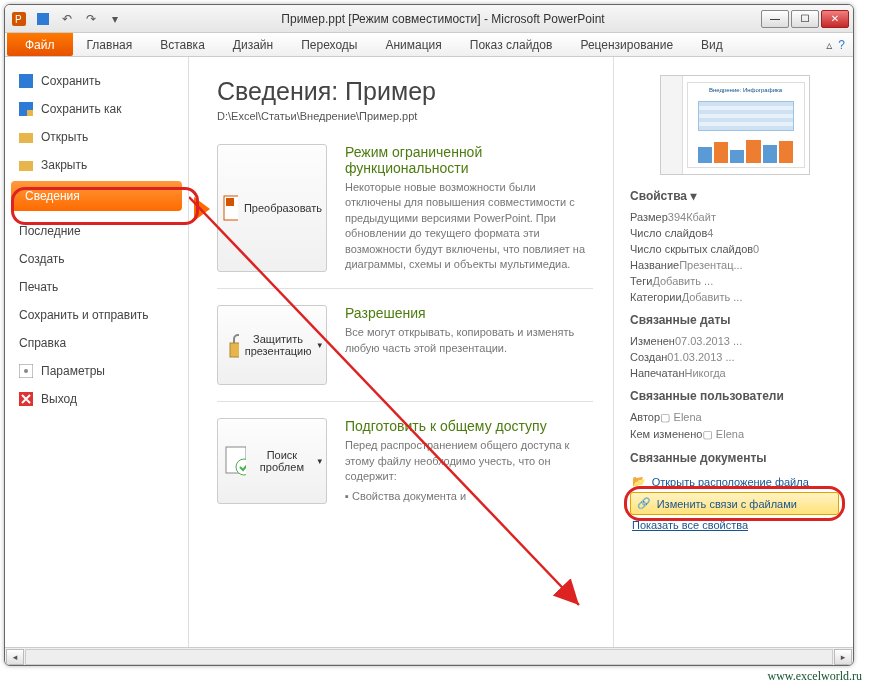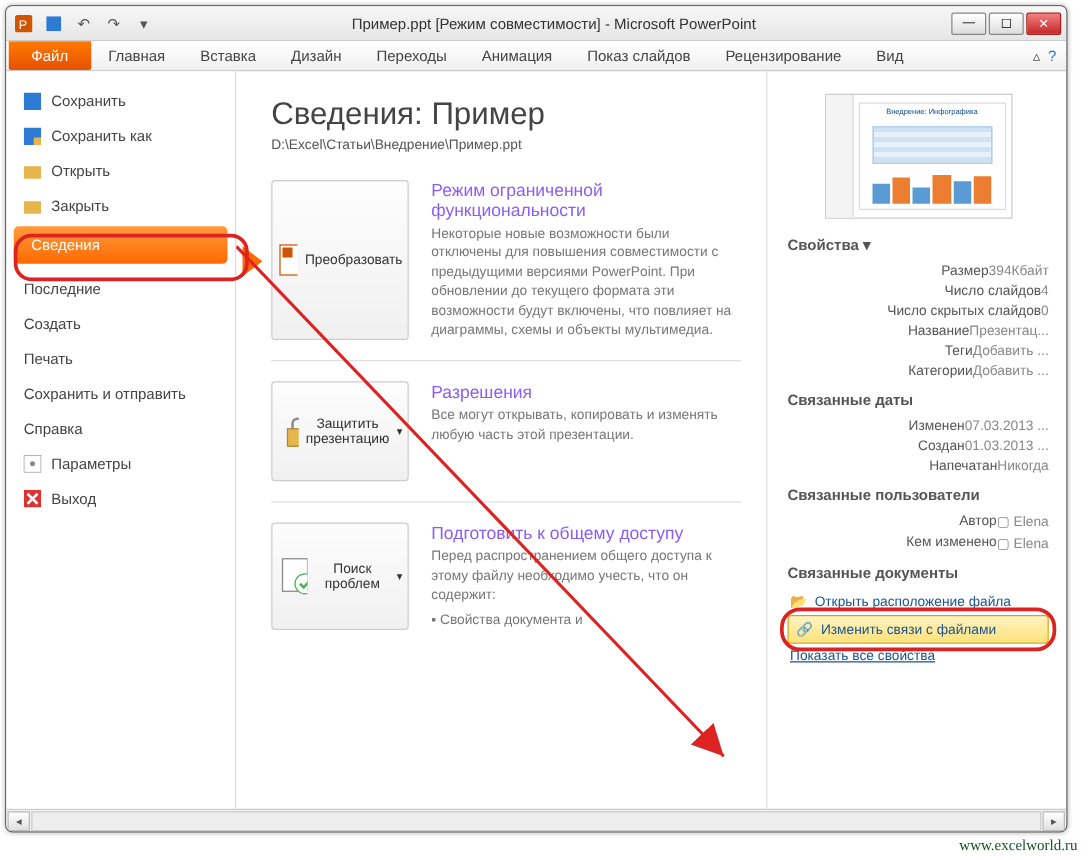--- a/index.html
+++ b/index.html
@@ -37,34 +37,34 @@
   .side-icon { width:14px; height:14px; display:inline-block; }
 
   .main { flex:1; padding: 20px 20px 10px 28px; overflow:auto; position:relative; }
   .main h1 { font-size: 25px; font-weight: normal; color:#444; margin-bottom:4px; }
   .path { font-size: 11px; color:#555; margin-bottom: 22px; }
 
   .section { display:flex; gap:18px; border-bottom:1px solid #e0e0e0; padding-bottom:16px; margin-bottom:16px; }
   .big-btn { width:110px; min-height:80px; border:1px solid #ccc; border-radius:3px; background:linear-gradient(#fdfdfd,#f0f0f0); display:flex; flex-direction:row; align-items:center; justify-content:center; gap:6px; font-size:11px; color:#333; padding:8px 4px; text-align:center; }
   .big-btn .bicon { width:32px; height:32px; }
   .sec-body { flex:1; }
-  .sec-title { font-size:14px; color:#8b5cf6; margin-bottom:4px; }
+  .sec-title { font-size:14px; color:#4d7c0f; margin-bottom:4px; }
   .sec-text { font-size:11px; color:#777; line-height:1.4; }
 
   .rightpane { width:240px; border-left:1px solid #e0e0e0; padding: 18px 14px 10px 16px; font-size:11px; color:#555; overflow:auto; position:relative; }
   .thumb { width: 150px; height:100px; border:1px solid #ccc; margin: 0 auto 14px; background:#fff; position:relative; }
   .thumb-sidebar { position:absolute; left:0; top:0; bottom:0; width:22px; background:#f4f4f4; border-right:1px solid #ddd; }
   .thumb-slide { position:absolute; left:26px; right:4px; top:6px; bottom:6px; border:1px solid #ddd; background:#fff; }
   .thumb-title { position:absolute; top:4px; left:6px; right:6px; height:10px; font-size:6px; color:#0a4d8c; text-align:center; }
   .thumb-table { position:absolute; top:18px; left:10px; right:10px; height:30px; background:repeating-linear-gradient(#cfe2f3,#cfe2f3 4px,#e8f0fa 4px,#e8f0fa 8px); border:1px solid #9cc2e5; }
   .thumb-chart { position:absolute; bottom:4px; left:10px; right:10px; height:26px; display:flex; align-items:flex-end; gap:2px; }
   .thumb-chart span { flex:1; background:#5b9bd5; }
 
   .prop-head { font-size:12px; color:#555; margin:8px 0 6px; font-weight:bold; }
-  .prop-row { display:flex; justify-content:flex-end; padding:2px 0; }
+  .prop-row { display:flex; justify-content:flex-start; padding:2px 0; }
   .prop-row .v { color:#888; }
   .link-item { display:flex; align-items:center; gap:6px; padding:4px 2px; color:#1a5490; }
   .link-item.hl { background:linear-gradient(#fff3c4,#ffe27a); border:1px solid #dba500; border-radius:3px; padding:4px 6px; }
   .link-underline { text-decoration:underline; color:#1a5490; }
   .edit-highlight { position:absolute; border:3px solid #d22; border-radius:16px; pointer-events:none; }
 
   .arrow-svg { position:absolute; pointer-events:none; }
 
   .scrollbar-h { height:18px; background:#f0f0f0; border-top:1px solid #ccc; display:flex; align-items:center; }
   .sb-btn { width:18px; height:16px; border:1px solid #bbb; background:linear-gradient(#fff,#e0e0e0); margin:0 1px; display:flex; align-items:center; justify-content:center; font-size:9px; color:#555; }

